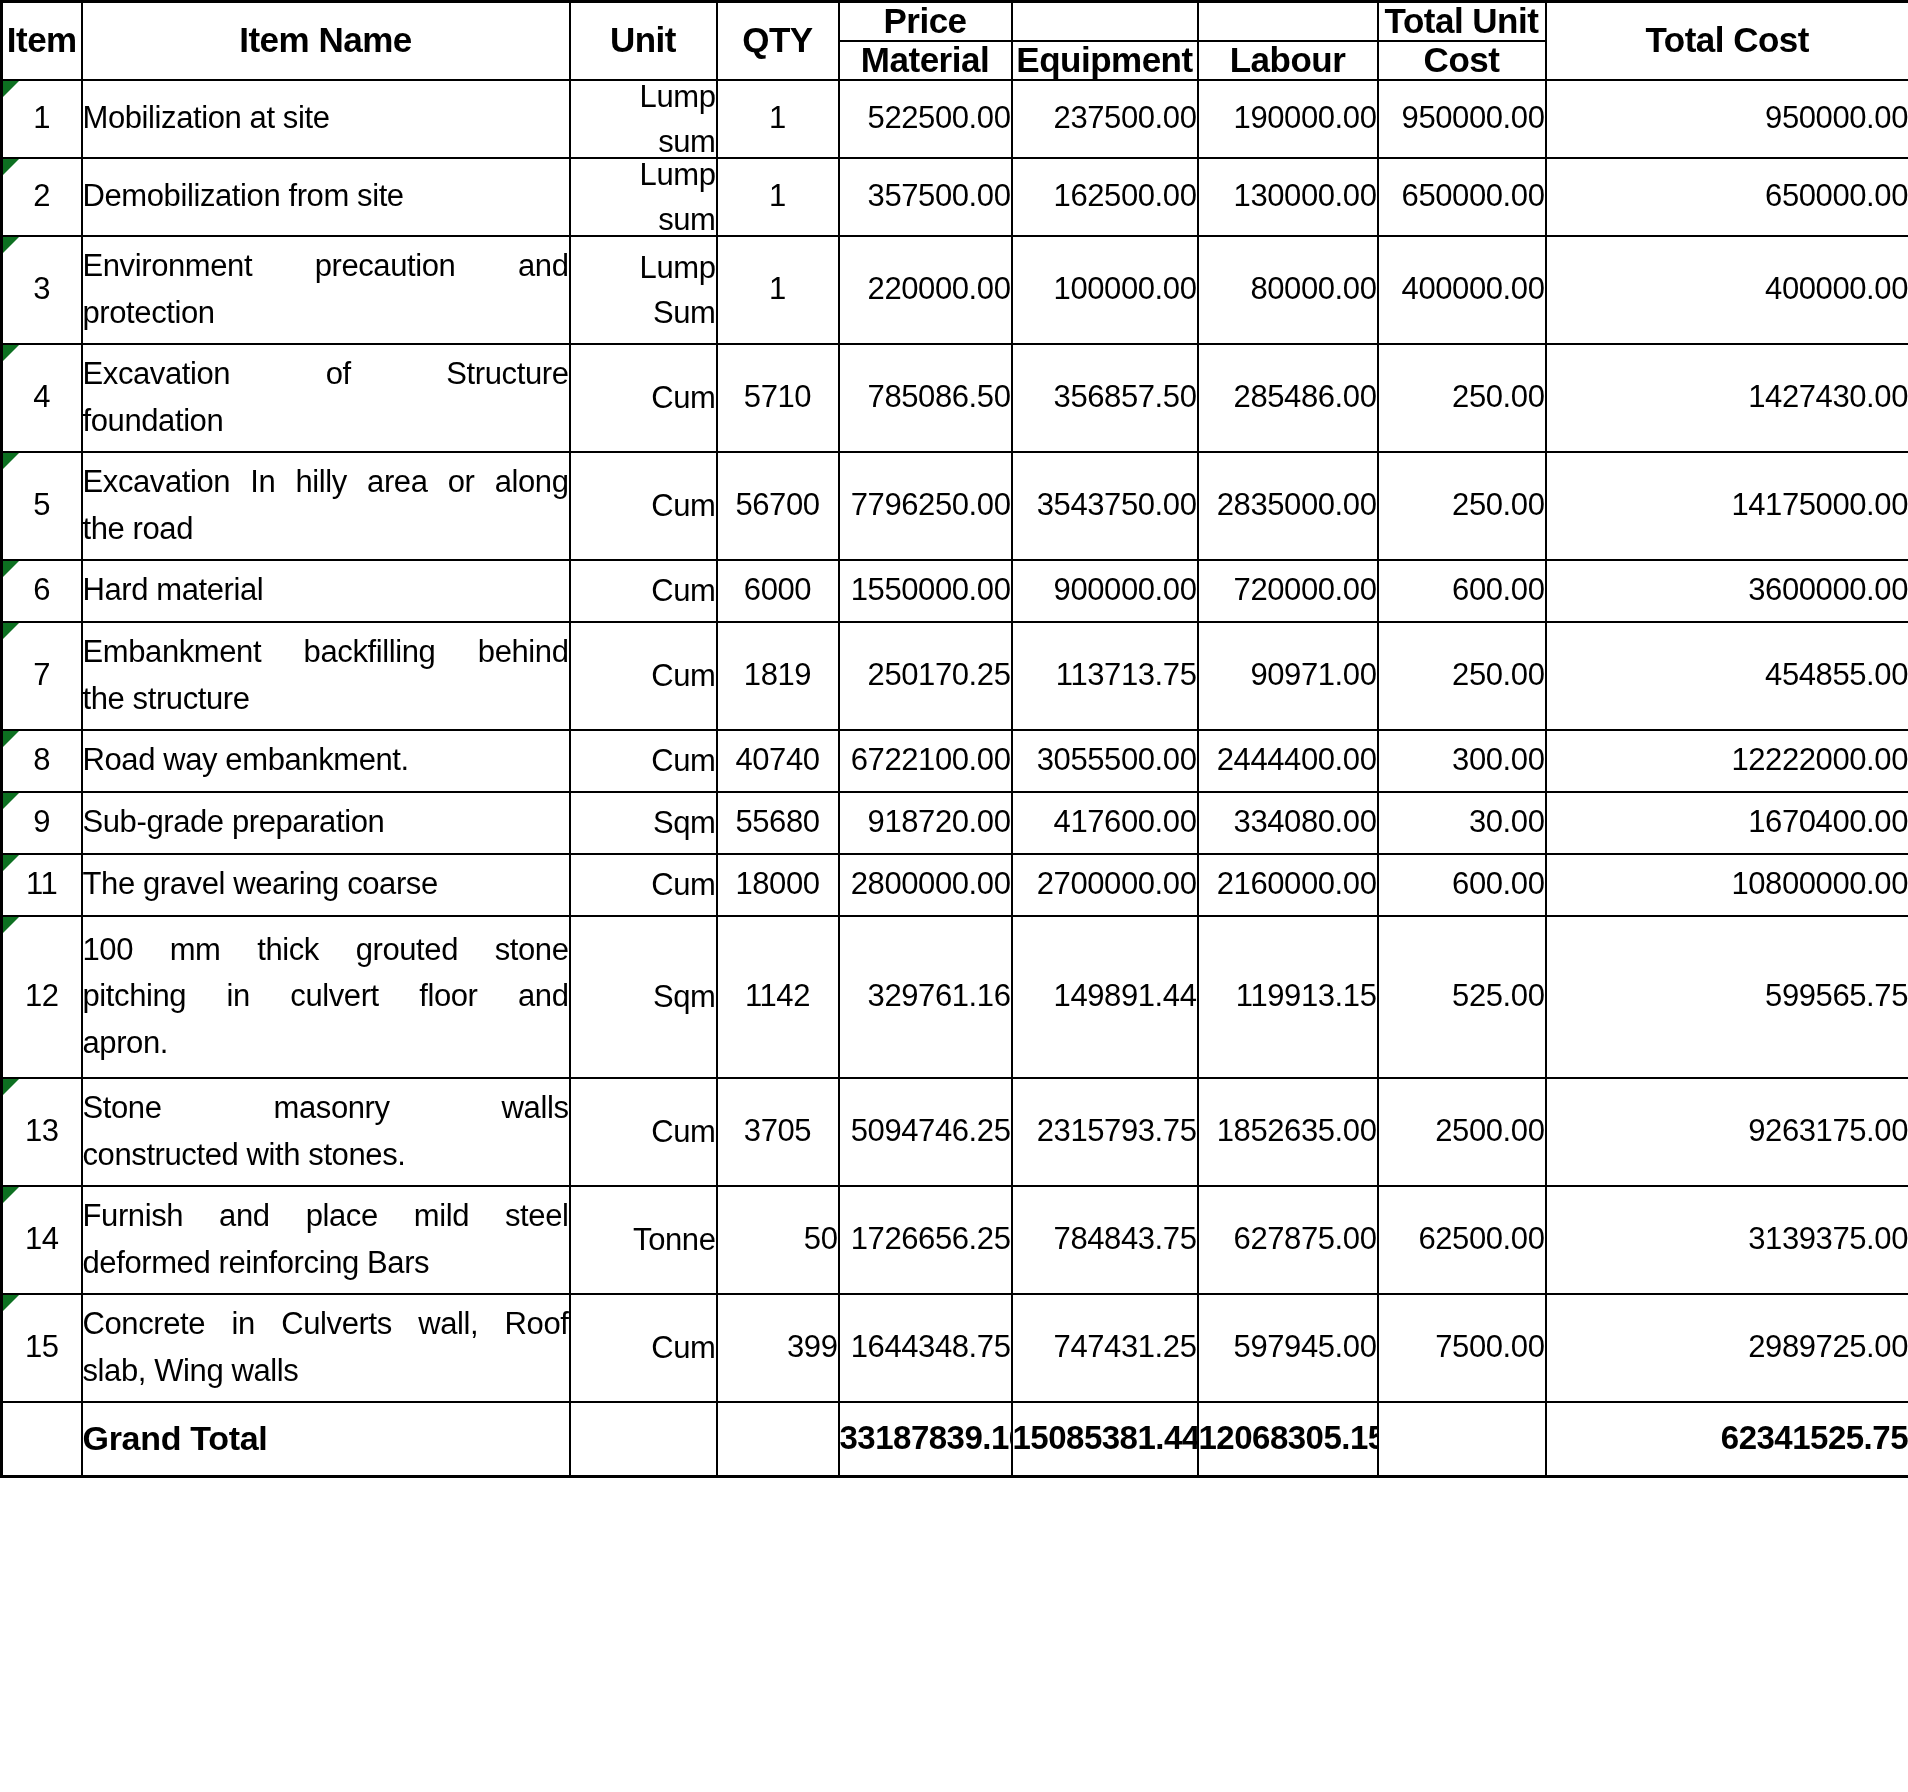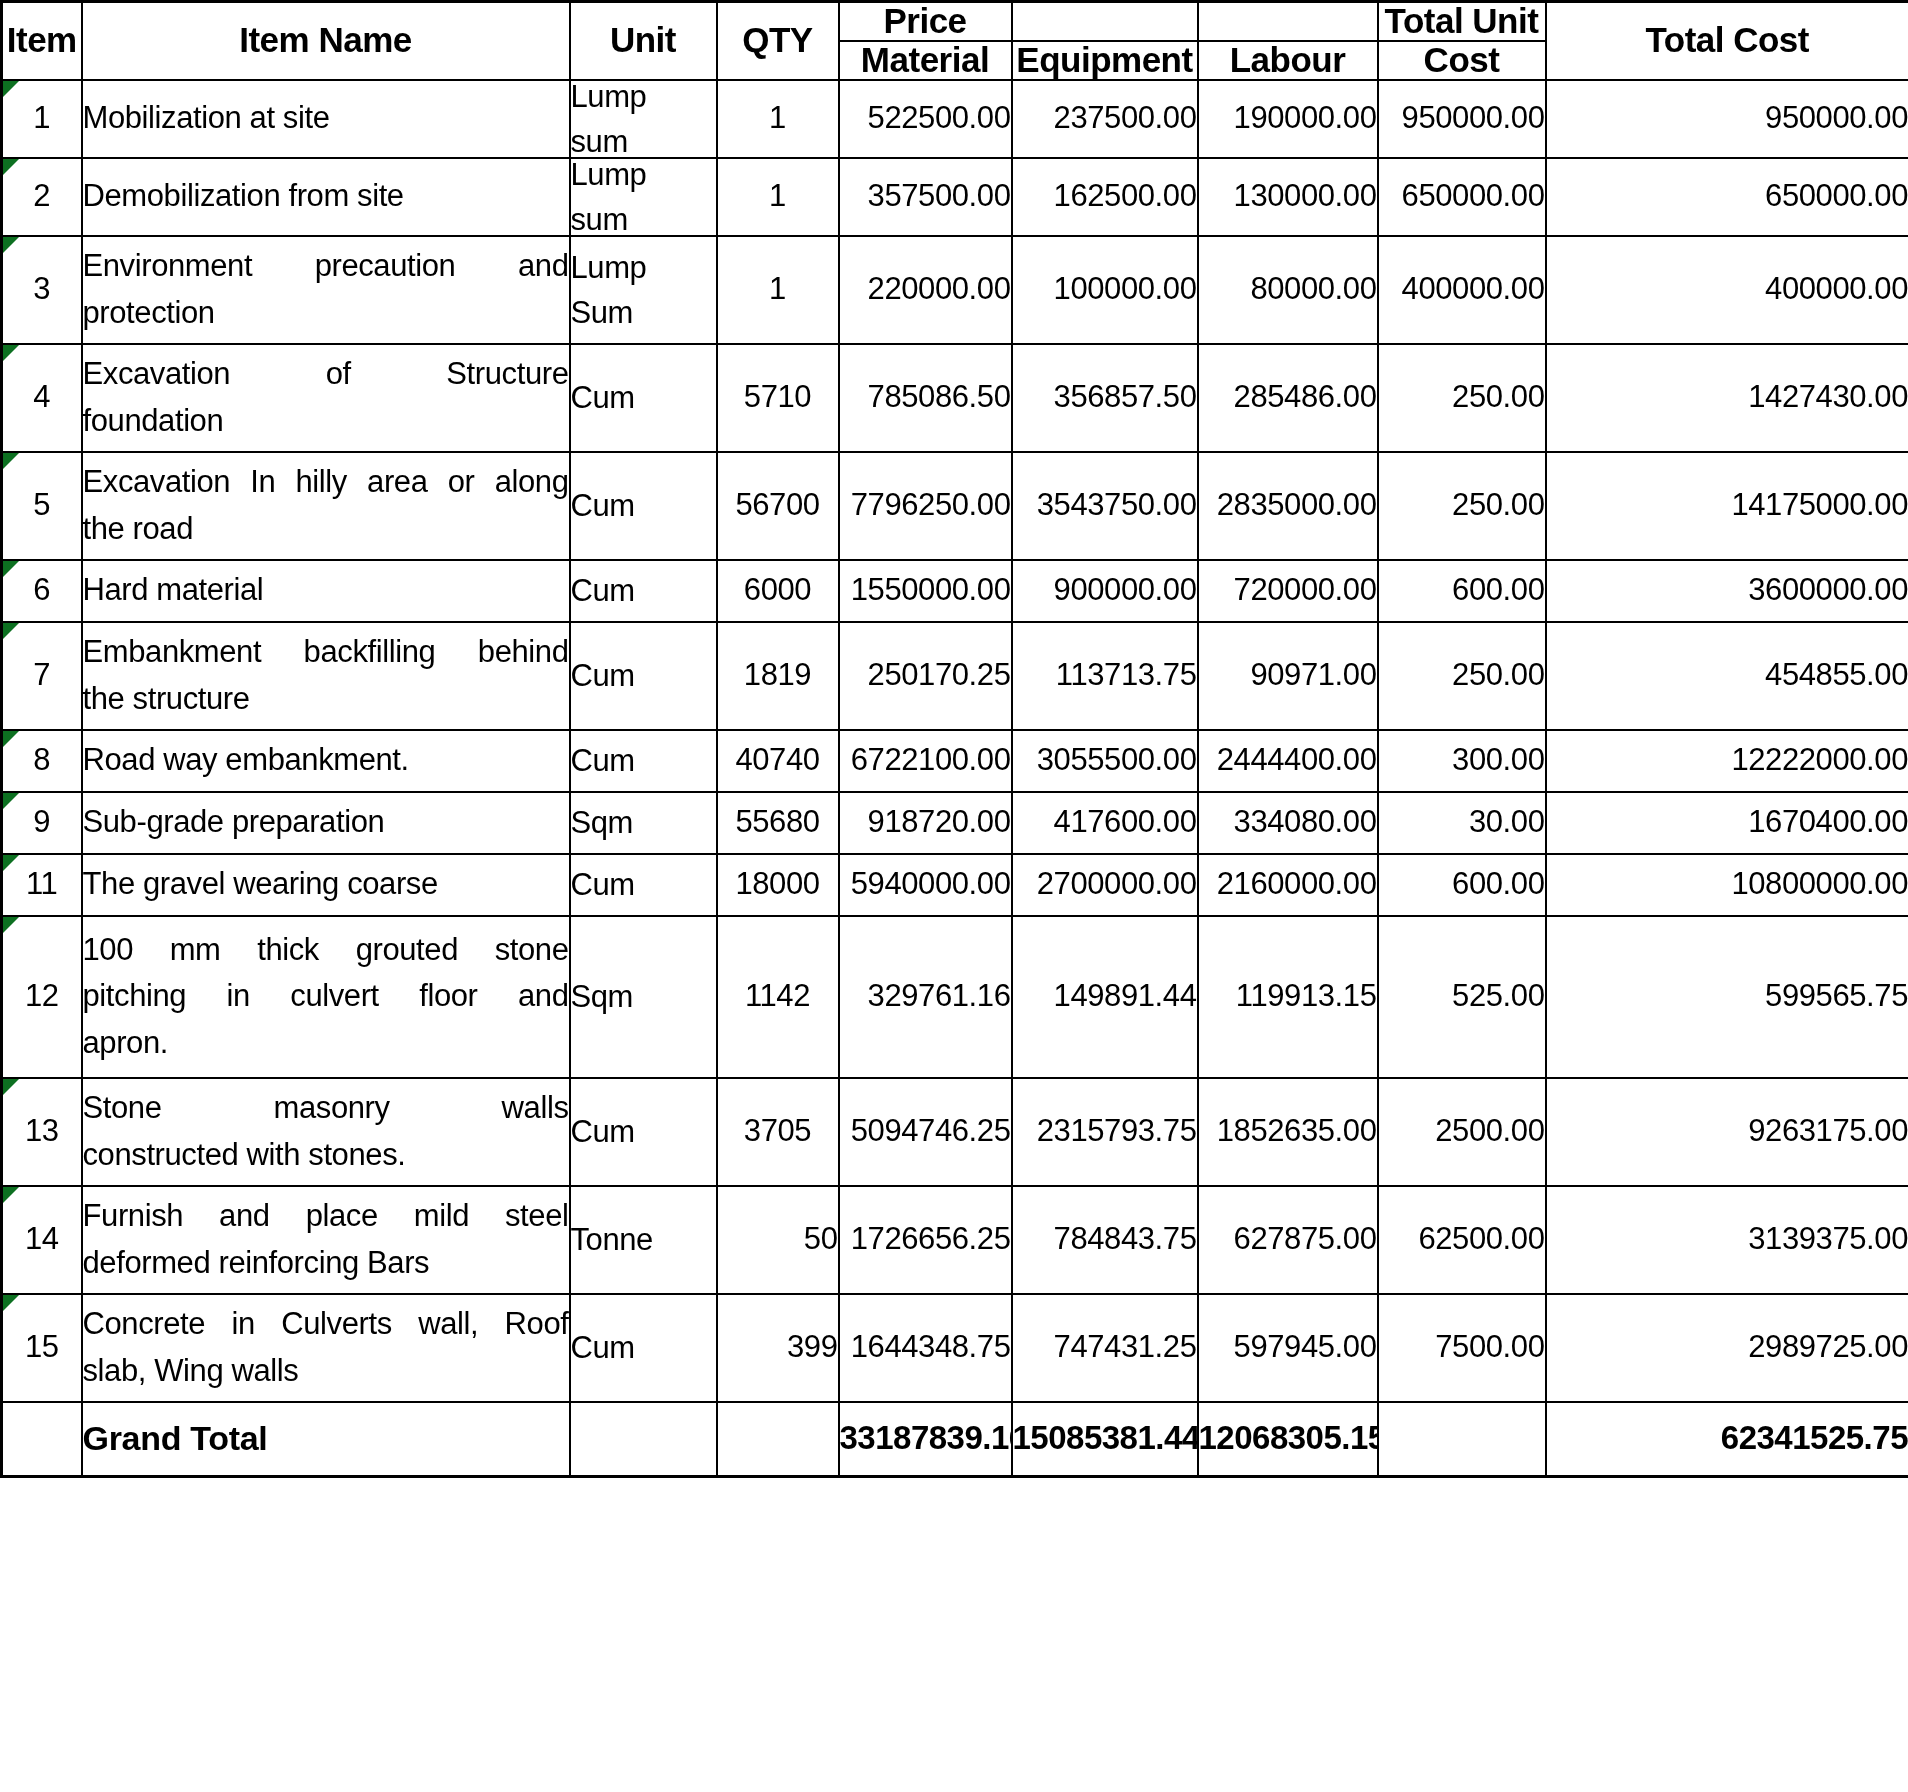--- a/index.html
+++ b/index.html
@@ -70,21 +70,21 @@
     padding-right: 7px;
     vertical-align: middle;
   }
   td.name .just {
     text-align: justify;
     text-align-last: justify;
     display: block;
   }
   td.name .just.last-left { text-align-last: left; }
 
-  td.unit { text-align: left; vertical-align: middle; }
+  td.unit { text-align: right; vertical-align: middle; }
   td.unit .stack { display: block; line-height: 1.0; }
   td.qty  { text-align: center; vertical-align: middle; }
   td.qty.rightal { text-align: right; padding-right: 6px; vertical-align: middle; }
 
   td.num {
     text-align: right;
     padding-right: 7px;
     vertical-align: bottom;
     padding-bottom: 6px;
     white-space: nowrap;
@@ -315,21 +315,21 @@
       </tr>
       <tr class="r-short">
         <td class="cell item-no"><span class="cmt-flag"></span><span>11</span></td>
         <td class="cell name">
           <span class="just last-left">The gravel wearing coarse</span>
         </td>
         <td class="cell unit">
           <span class="stack">Cum</span>
         </td>
         <td class="cell qty">18000</td>
-        <td class="cell num mid">5940000.00</td>
+        <td class="cell num mid">2800000.00</td>
         <td class="cell num mid">2700000.00</td>
         <td class="cell num mid">2160000.00</td>
         <td class="cell num mid">600.00</td>
         <td class="cell num mid">10800000.00</td>
       </tr>
       <tr class="r-tall3">
         <td class="cell item-no"><span class="cmt-flag"></span><span>12</span></td>
         <td class="cell name">
           <span class="just">100 mm thick grouted stone</span>
           <span class="gapline"></span>

